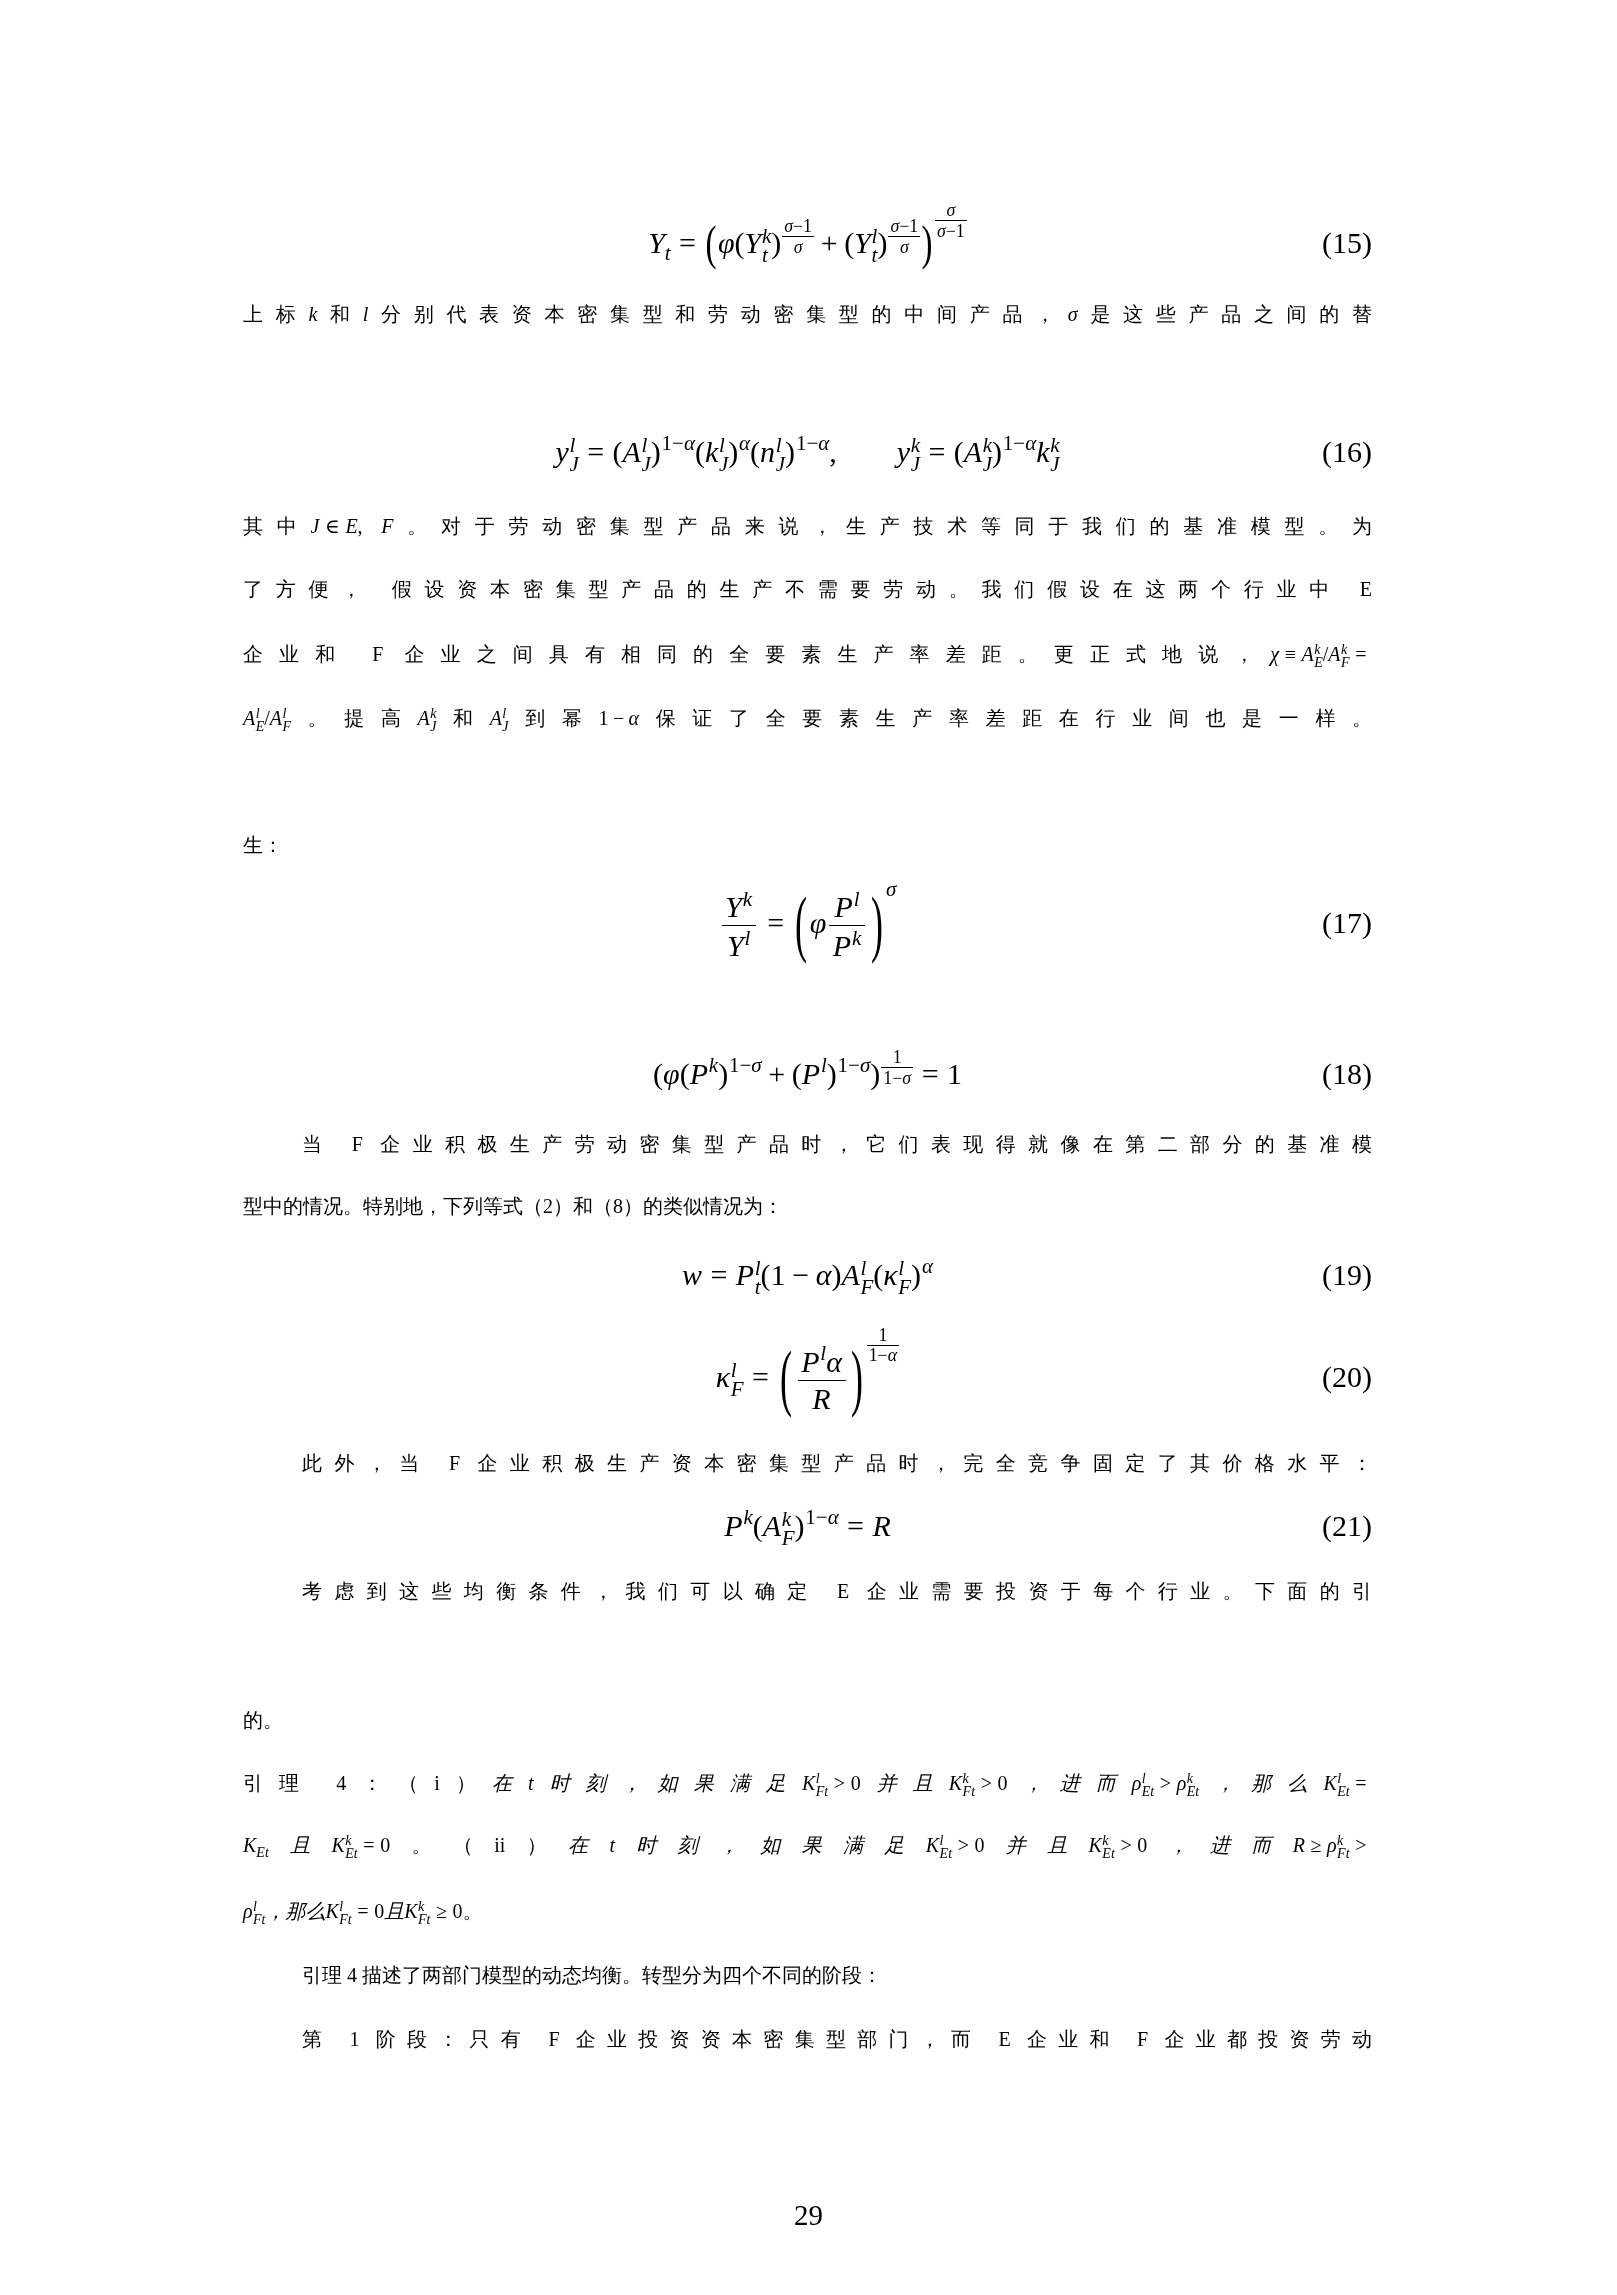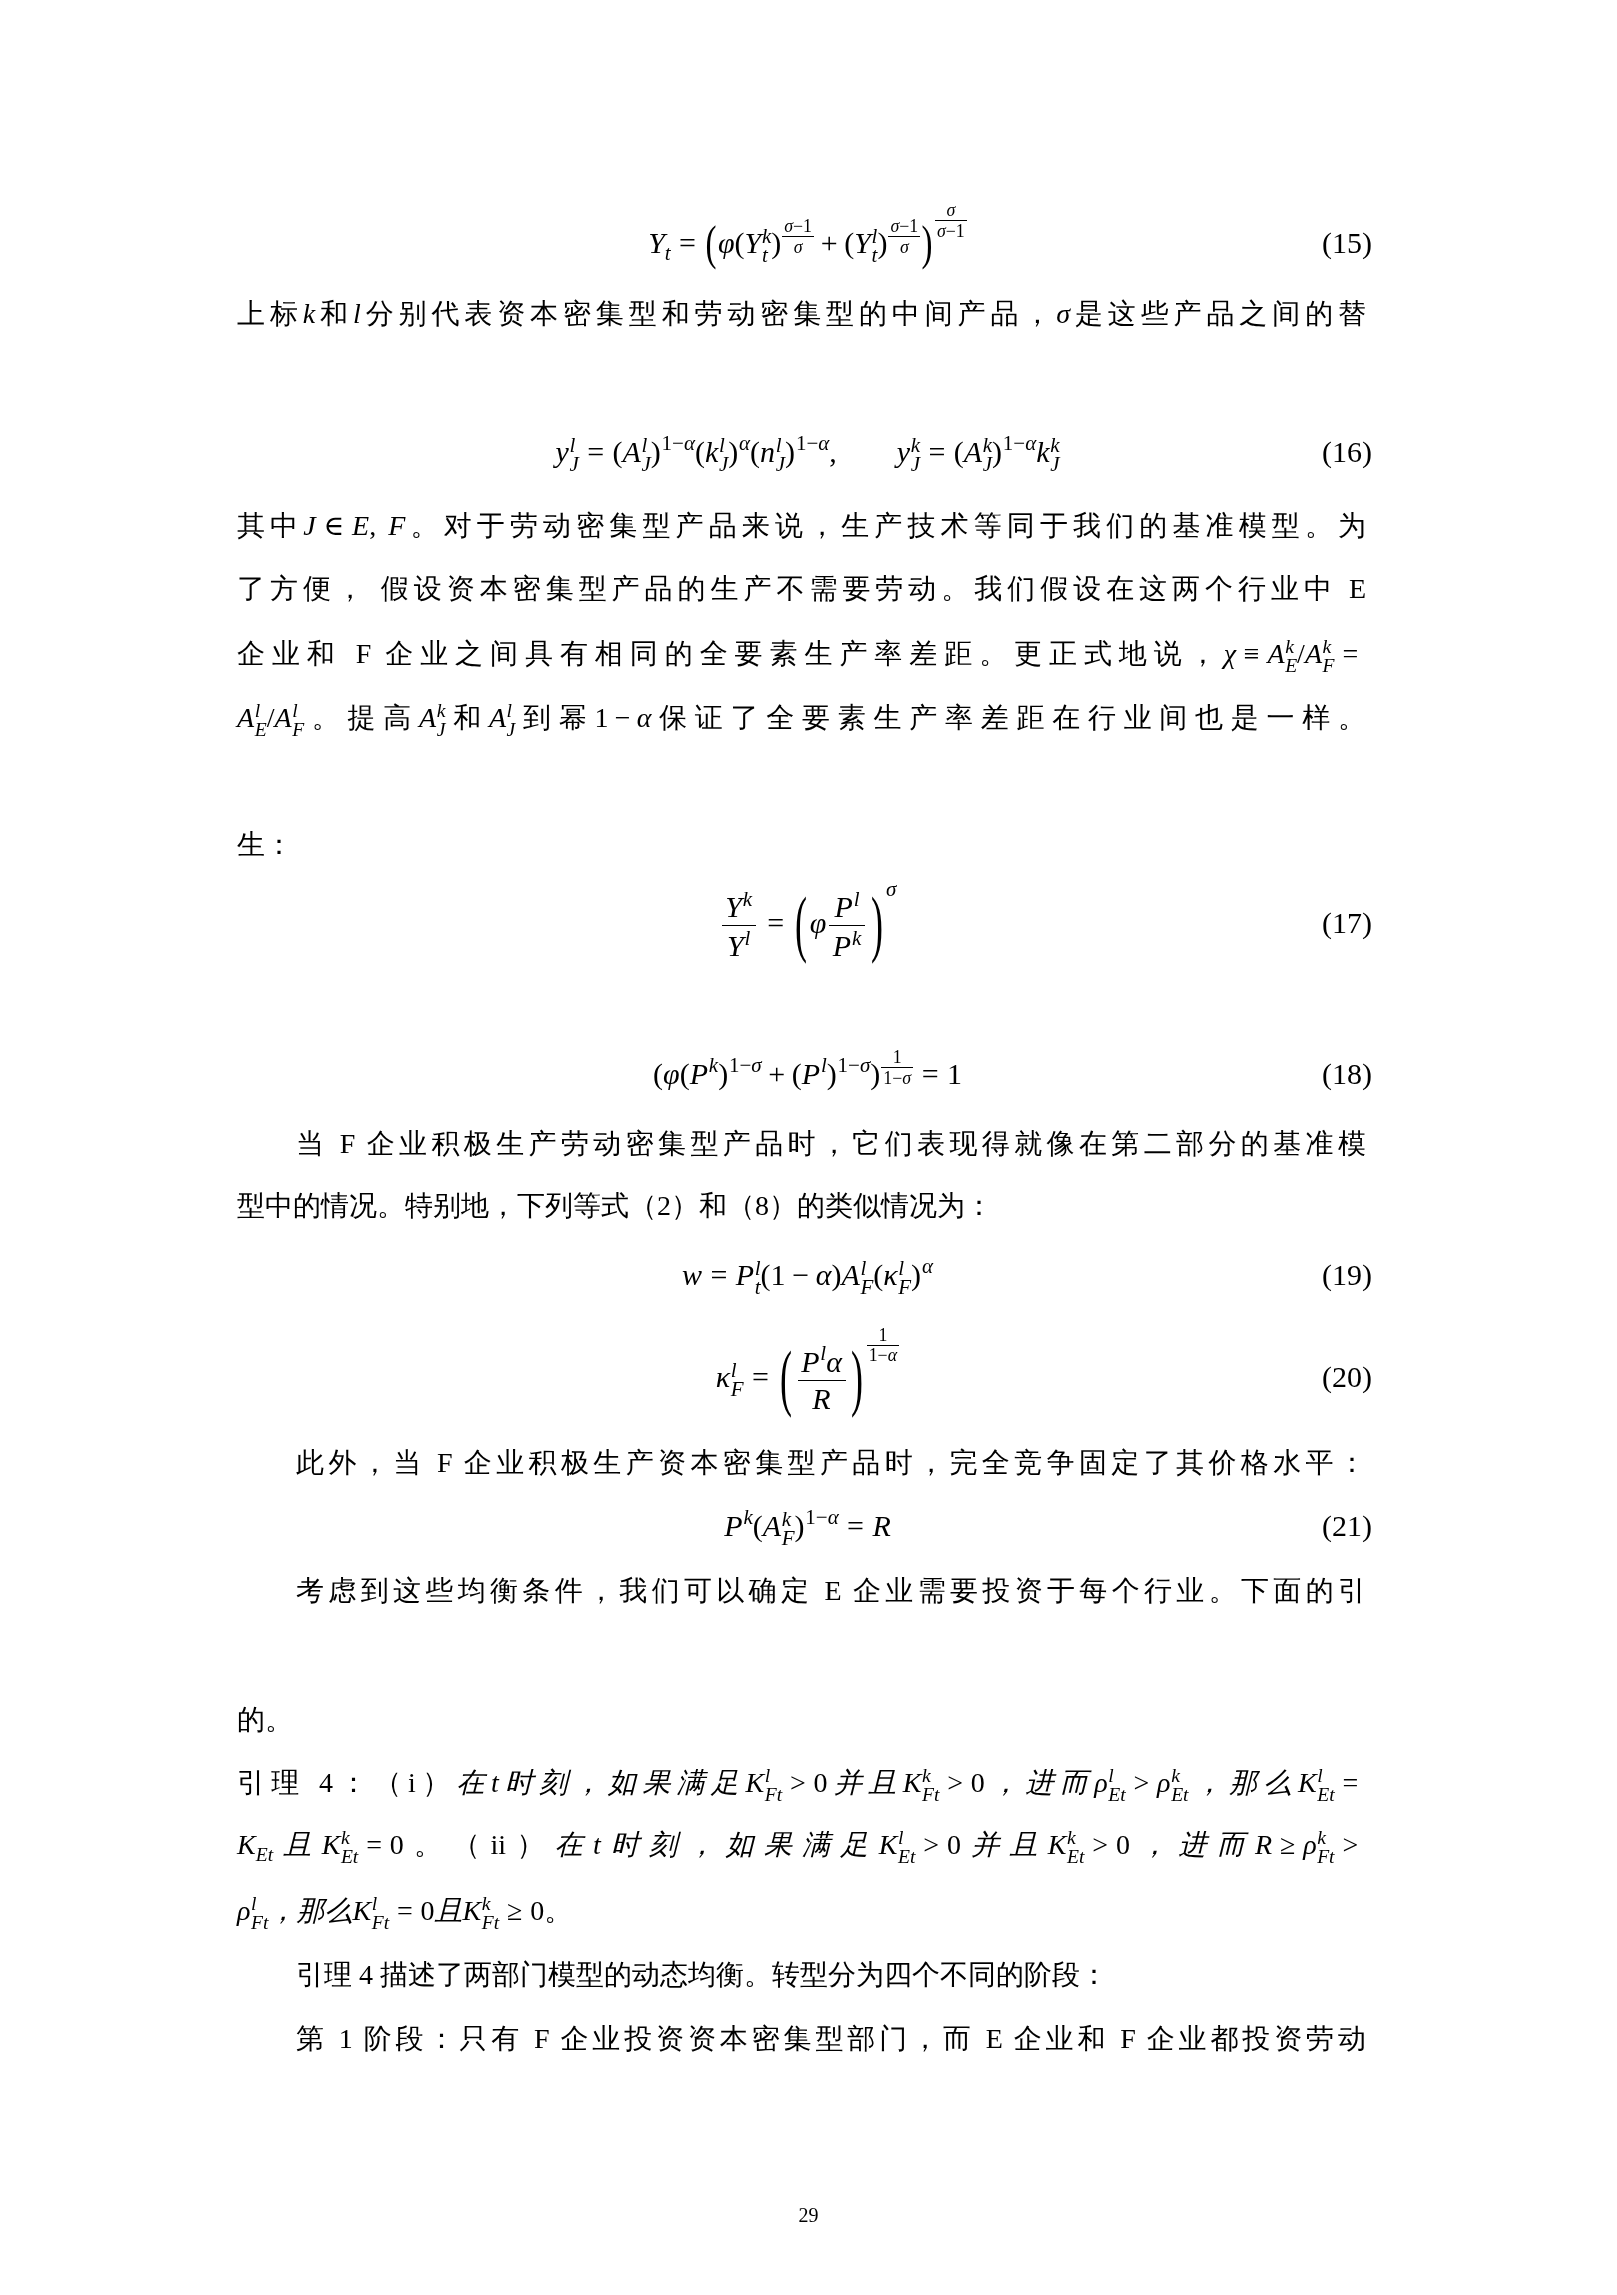--- a/index.html
+++ b/index.html
@@ -4,22 +4,22 @@
 <style>
   html, body { margin: 0; padding: 0; background: #ffffff; }
   body {
     width: 1617px; height: 2295px; position: relative; overflow: hidden;
     font-family: "Liberation Serif", "DejaVu Serif", serif; color: #000;
   }
   .page { position: absolute; left: 0; top: 0; width: 1617px; height: 2295px; background: #fff; }
 
   
   .line {
-    position: absolute; left: 237px; width: 1129px; height: 44px; line-height: 44px;
-    font-size: 28px; white-space: nowrap; text-align: left;
+    position: absolute; left: 243px; width: 1129px; height: 44px; line-height: 44px;
+    font-size: 20px; white-space: nowrap; text-align: left;
   }
   .line.full { text-align: justify; text-align-last: justify; }
   .line.indent { text-indent: 59px; }
 
   
   .eq {
     position: absolute; left: 243px; width: 1129px; font-size: 30px;
     white-space: nowrap; text-align: center;
   }
   .eq .math { text-indent: 0; }
@@ -41,21 +41,21 @@
   .sup .frac, .ss .frac { font-size: 0.85em; line-height: 1.05; margin: 0; }
   .pa { display: inline-block; text-indent: 0; }
   .pa.big1 { transform: scale(1.1, 1.6); margin: 0 0.06em; }
   .pa.big2 { transform: scale(1.2, 2.45); margin: 0 0.12em; }
   .gap { display: inline-block; }
   .bold { font-weight: normal; }
   .kai { font-style: italic; }
 
   .pagenum {
     position: absolute; left: 0; top: 2193px; width: 1617px; text-align: center;
-    font-size: 20px; line-height: 44px;
+    font-size: 29px; line-height: 44px;
   }
 </style>
 </head>
 <body>
 
 <div class="page">
 
   <div class="eq" style="top:199px;height:87px;line-height:87px">
     <span class="math"><span class="msw"><span class="mi">Y</span><span class="sub"><span class="mi">t</span></span></span><span class="mo rel">=</span><span class="msw"><span class="pg"><span class="pa big1">(</span><span class="mi">φ</span><span class="msw"><span class="pg"><span class="pa">(</span><span class="msw"><span class="mi">Y</span><span class="ss">
                     <span class="s-sup"><span class="mi">k</span></span>

